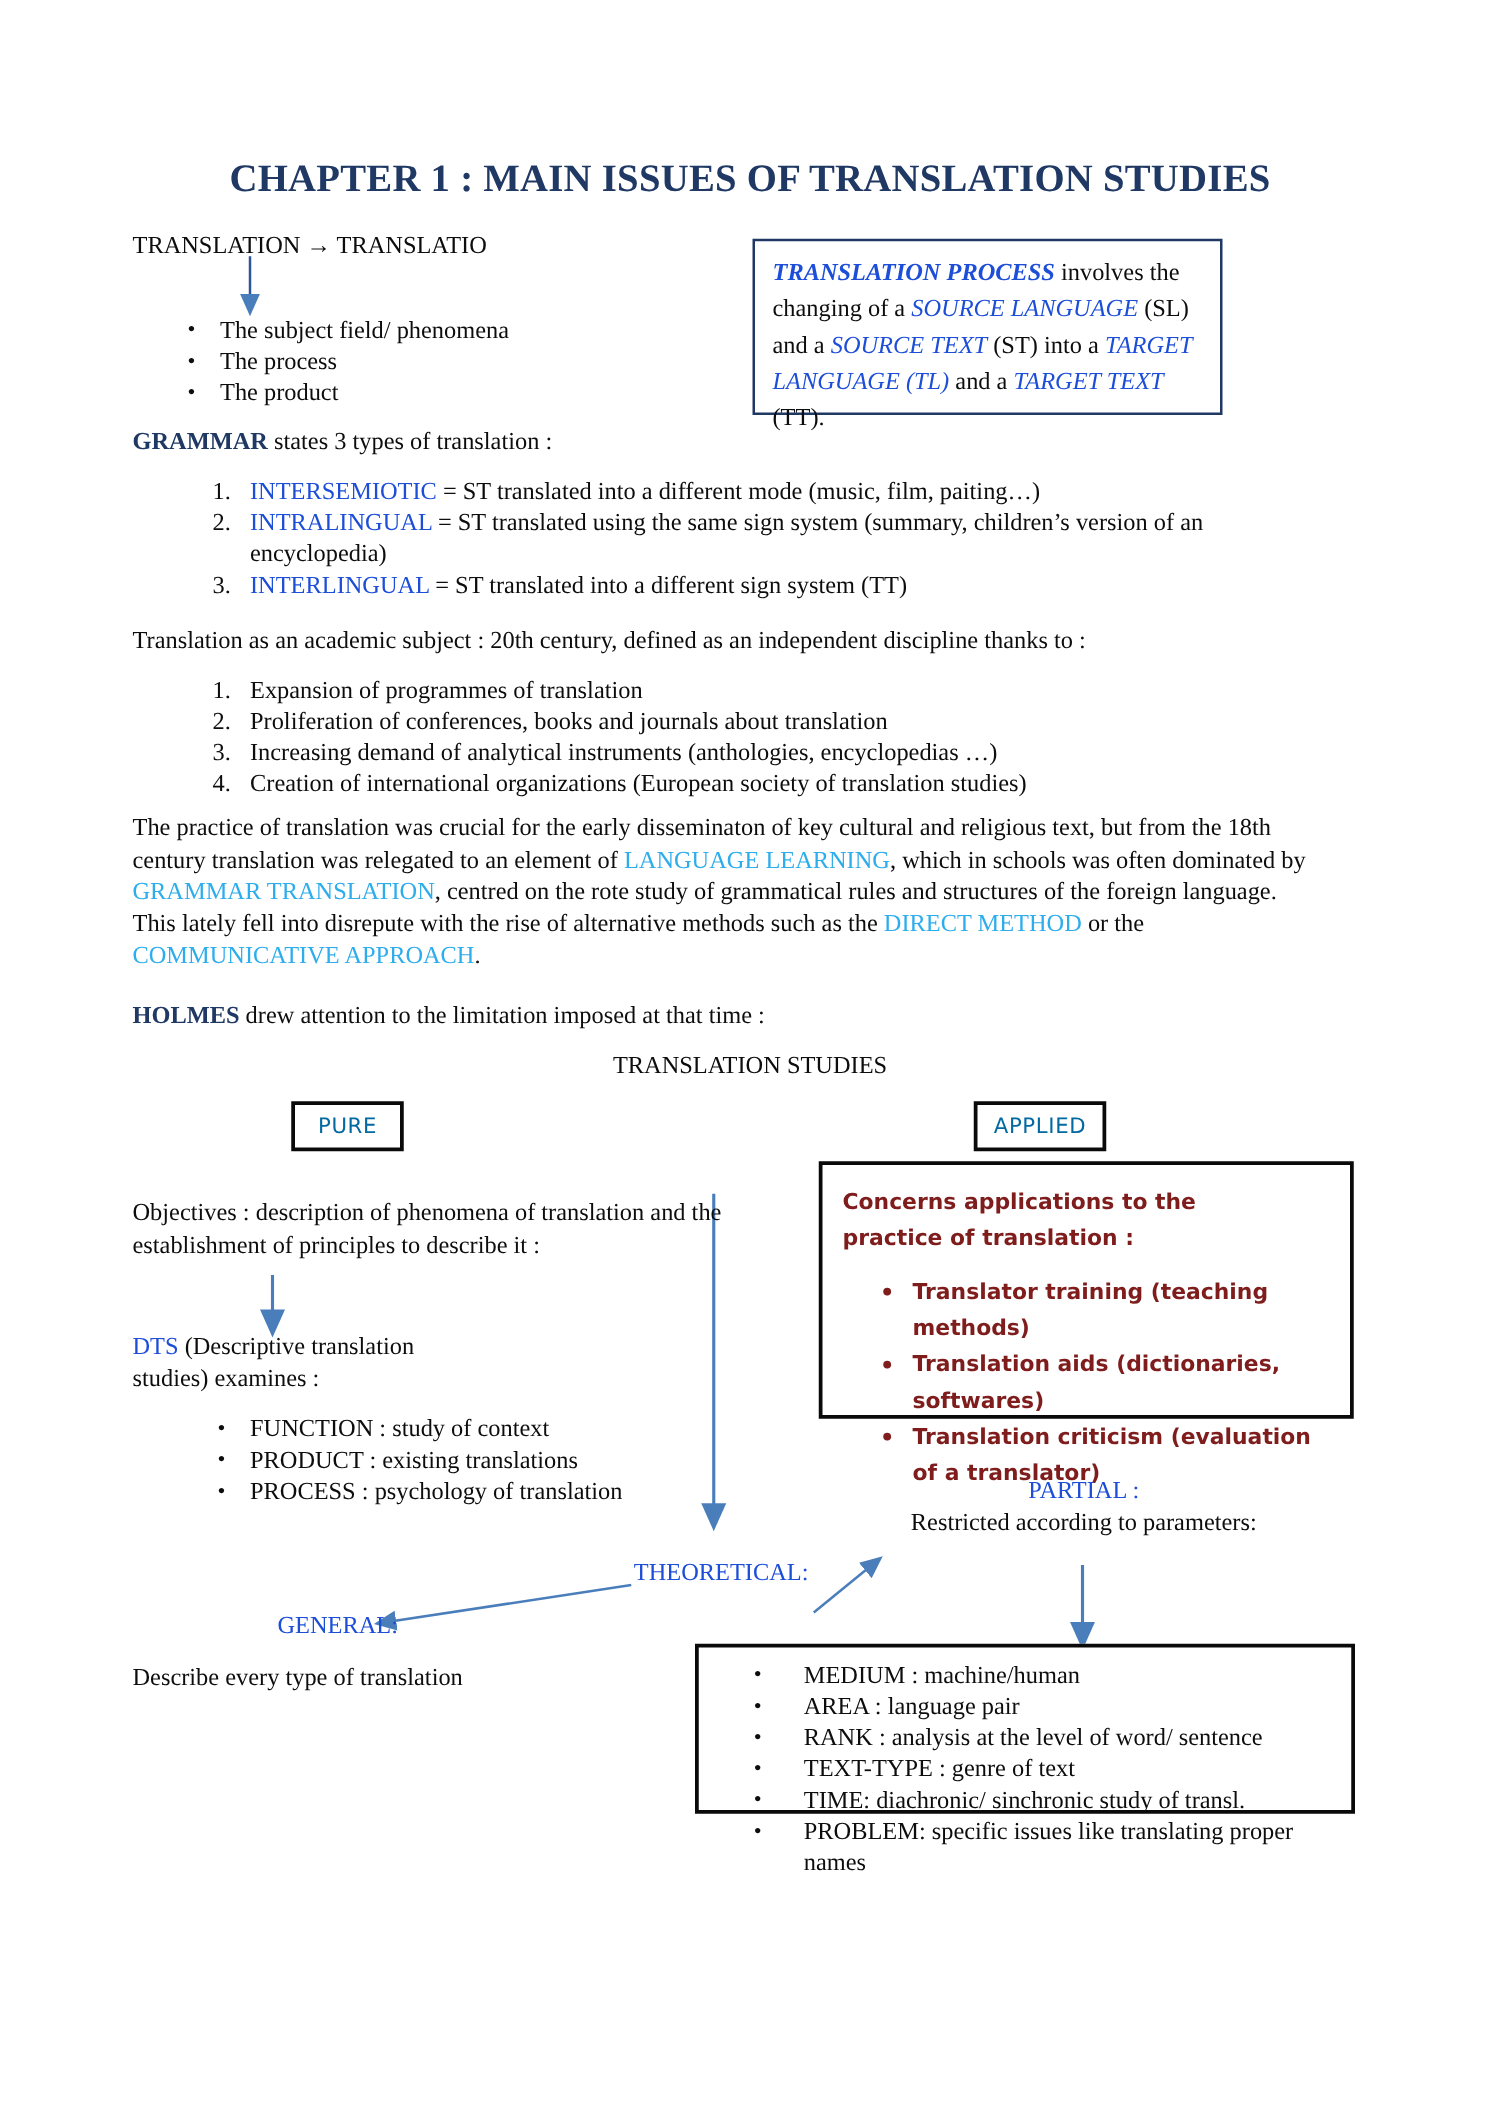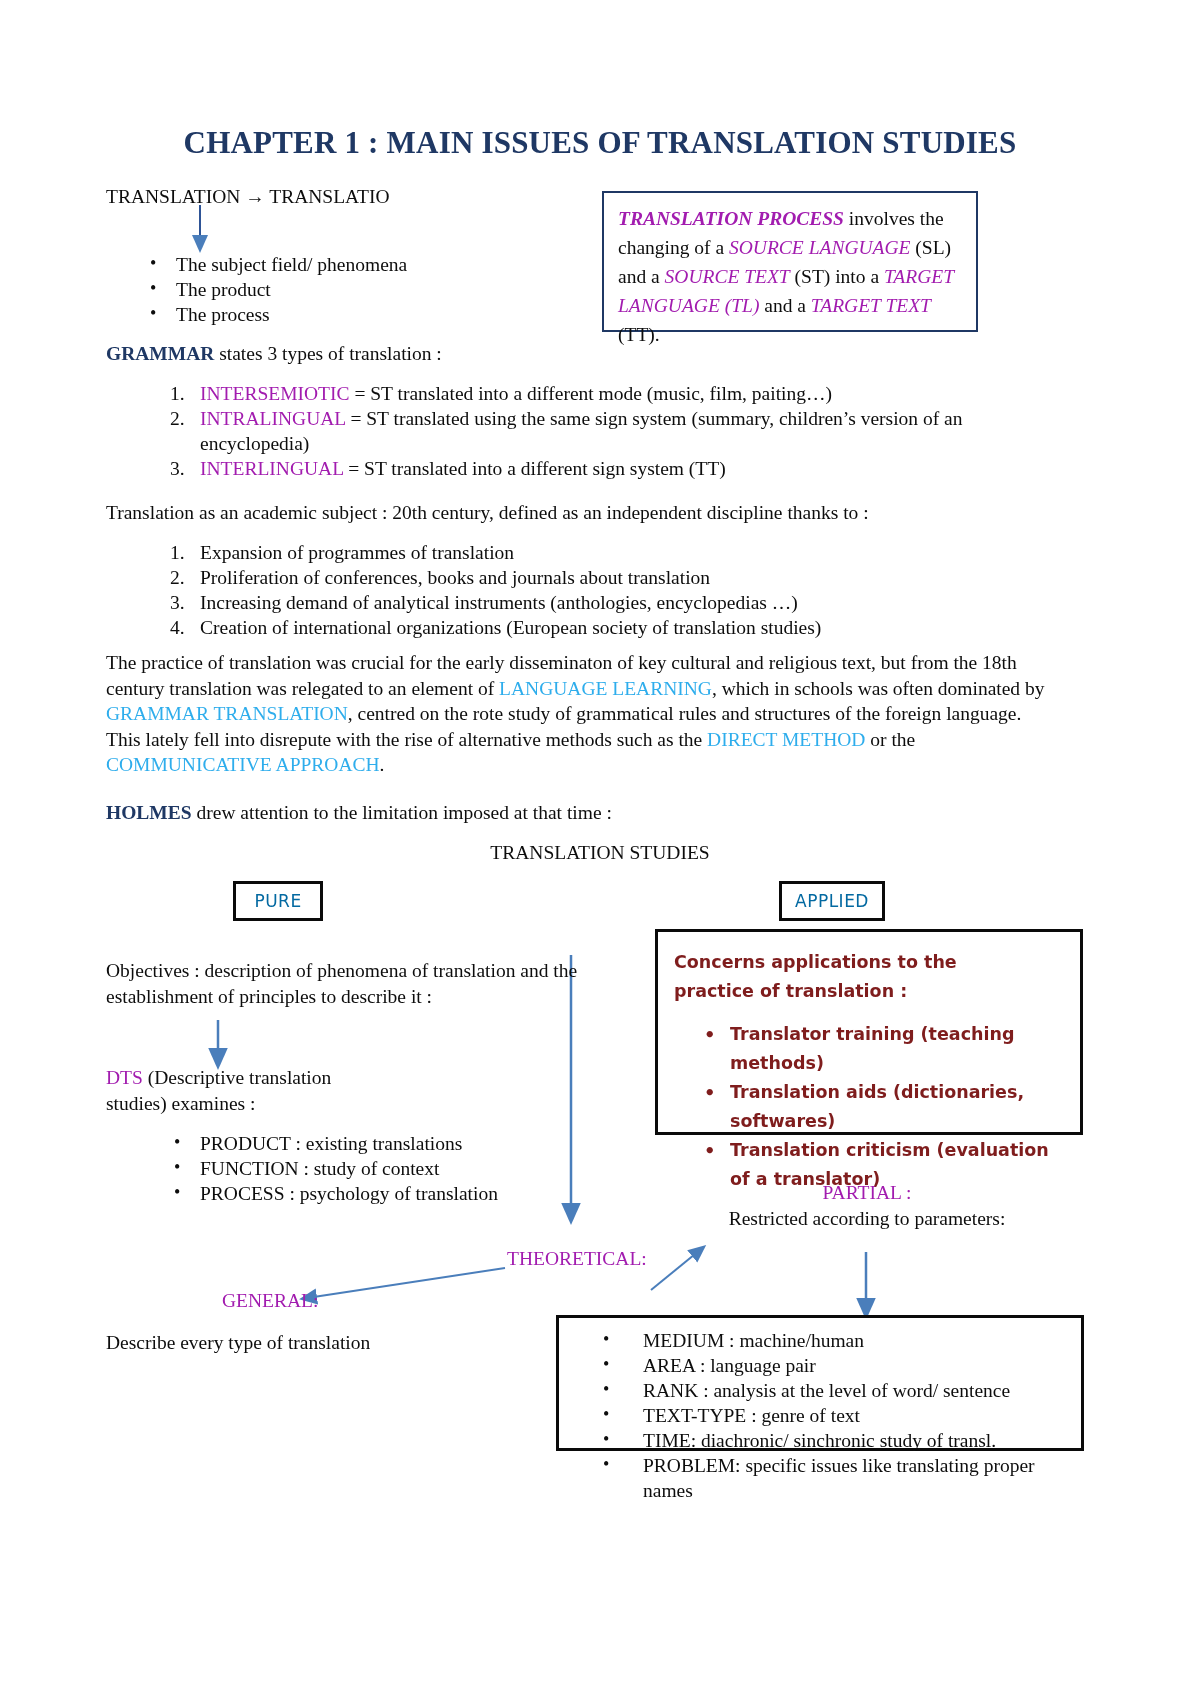--- a/index.html
+++ b/index.html
@@ -17,21 +17,21 @@
   .doc-title{
     position:absolute; left:0; top:125px; width:1200px;
     text-align:center;
     font-family:"Liberation Serif", serif;
     font-size:31px; font-weight:bold; letter-spacing:.2px;
     color:#1f3864;
   }
 
   
   .txt { font-size:19.5px; line-height:25px; }
-  .blue  { color:#a21caf; }
+  .blue  { color:#1d4ed8; }
   .cyan  { color:#2eadec; }
   .navy-b{ color:#1f3864; font-weight:bold; }
   .bold  { font-weight:bold; }
   .ital  { font-style:italic; }
 
   .abs { position:absolute; }
 
   
   ul.bul, ol.num { margin:0; padding:0; list-style:none; }
   ul.bul > li, ol.num > li { position:relative; padding-left:70px; line-height:25px; font-size:19.5px;}
@@ -91,22 +91,22 @@
 
     <line x1="866" y1="1252" x2="866" y2="1310" stroke="#4a7ebb" stroke-width="2.5" marker-end="url(#ah)" data-name="arrow-partial-to-parameters"></line>
   </svg>
 
   <div class="doc-title" data-name="page-title">CHAPTER 1 : MAIN ISSUES OF TRANSLATION STUDIES</div>
 
   <div class="abs txt" style="left:106px; top:184px;" data-name="translation-heading">TRANSLATION → TRANSLATIO</div>
 
   <ul class="bul abs txt" style="left:106px; top:252px; width:480px;" data-name="intro-bullet-list">
     <li data-name="list-item">The subject field/ phenomena</li>
+    <li data-name="list-item">The process</li>
     <li data-name="list-item">The product</li>
-    <li data-name="list-item">The process</li>
   </ul>
 
   <div class="tbox" style="left:602px; top:191px; width:376px; height:141px; padding:11px 14px 0 14px;" data-name="translation-process-definition-box">
     <div class="txt" style="line-height:29px;">
       <span class="blue ital bold" data-name="definition-term-process">TRANSLATION PROCESS</span><span data-name="definition-text-1"> involves the changing of a </span><span class="blue ital" data-name="definition-term-source-language">SOURCE LANGUAGE</span><span data-name="definition-text-2"> (SL) and a </span><span class="blue ital" data-name="definition-term-source-text">SOURCE TEXT</span><span data-name="definition-text-3"> (ST) into a </span><span class="blue ital" data-name="definition-term-target-language">TARGET LANGUAGE (TL)</span><span data-name="definition-text-4"> and a </span><span class="blue ital" data-name="definition-term-target-text">TARGET TEXT</span><span data-name="definition-text-5"> (TT).</span>
     </div>
   </div>
 
   <div class="abs txt" style="left:106px; top:341px;" data-name="jakobson-lead">
     <span class="navy-b" data-name="jakobson-name">GRAMMAR</span><span data-name="jakobson-lead-text"> states 3 types of translation :</span>
@@ -145,22 +145,22 @@
     <span data-name="node-applied-label">APPLIED</span>
   </div>
 
   <div class="abs txt" style="left:106px; top:958px; width:508px; line-height:26px;" data-name="objectives-text">Objectives : description of phenomena of translation and the establishment of principles to describe it :</div>
 
   <div class="abs txt" style="left:106px; top:1065px; width:270px; line-height:26px;" data-name="dts-text">
     <span class="blue" data-name="dts-term">DTS</span><span data-name="dts-description"> (Descriptive translation studies) examines :</span>
   </div>
 
   <ul class="bul abs txt" style="left:130px; top:1131px; width:470px;" data-name="dts-bullet-list">
+    <li data-name="list-item">FUNCTION : study of context</li>
     <li data-name="list-item">PRODUCT : existing translations</li>
-    <li data-name="list-item">FUNCTION : study of context</li>
     <li data-name="list-item">PROCESS : psychology of translation</li>
   </ul>
 
   <div class="kbox sans-box" style="left:655px; top:929px; width:428px; height:206px; padding:16px 16px 0 16px;" data-name="applied-details-box">
     <div data-name="applied-box-lead" style="width:330px;">Concerns applications to the practice of translation :</div>
     <ul class="bul" style="margin-top:14px;" data-name="applied-bullet-list">
       <li data-name="list-item">Translator training (teaching methods)</li>
       <li data-name="list-item">Translation aids (dictionaries, softwares)</li>
       <li data-name="list-item" style="width:330px;">Translation criticism (evaluation of a translator)</li>
     </ul>

